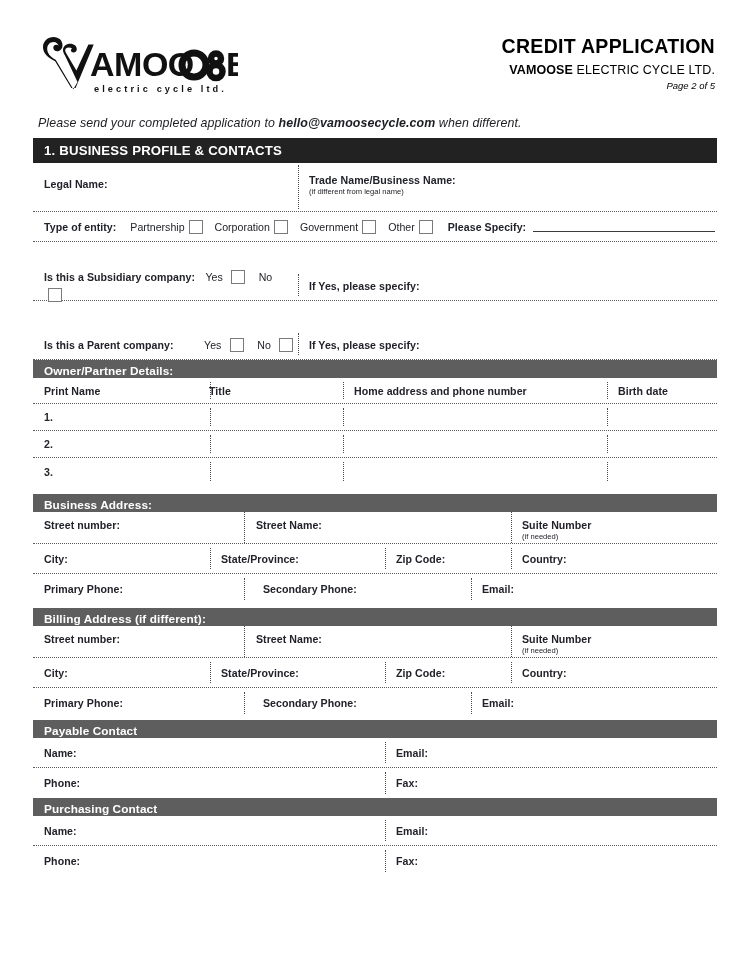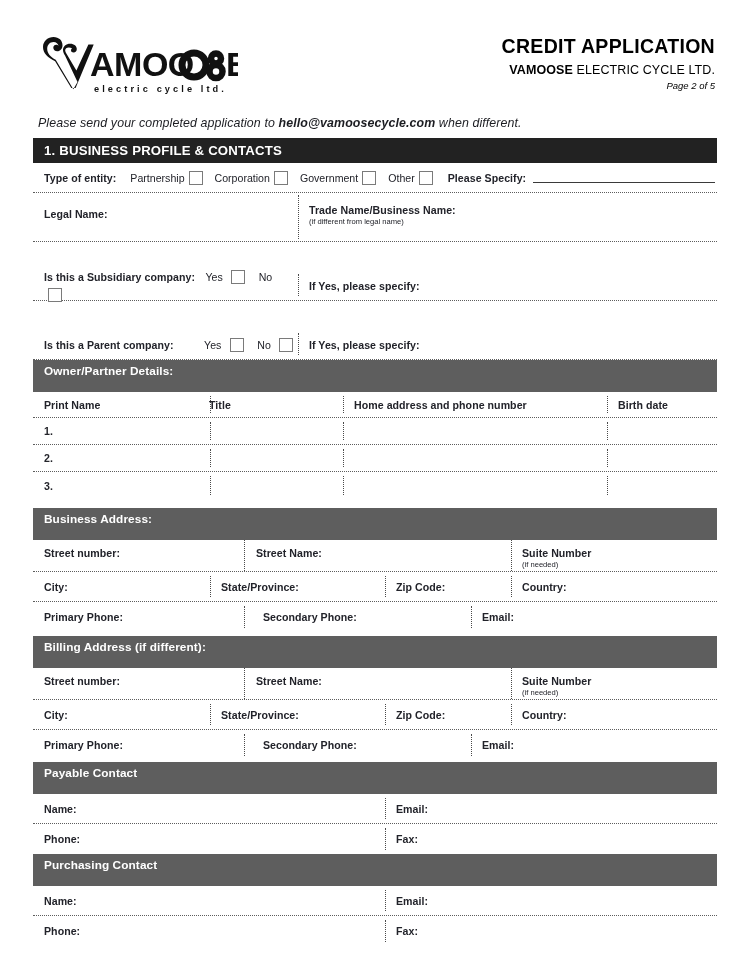--- a/index.html
+++ b/index.html
@@ -37,21 +37,21 @@
 
   
   .bar-black {
     background: #222222; color: #fff;
     font-size: 13.2px; font-weight: bold; letter-spacing: .2px;
     padding: 6px 0 6px 11px; height: 25px; line-height: 13px;
   }
   .bar-gray {
     background: #5e5e5e; color: #fff;
     font-size: 11.8px; font-weight: bold; letter-spacing: .1px;
-    padding: 6px 0 0 11px; height: 32px; line-height: 11px;
+    padding: 6px 0 0 11px; height: 18px; line-height: 11px;
   }
 
   
   .row { position: relative; display: flex; align-items: center; }
   .dash-b { border-bottom: 1px dotted #5d5d5d; }
   .vdiv {
     position: absolute; top: 4px; bottom: 4px;
     border-left: 1px dotted #4a4a4a;
   }
   .lbl { font-size: 10.6px; font-weight: bold; color: #22232a; letter-spacing: .05px; }
@@ -125,47 +125,47 @@
       <div class="hdr-title">CREDIT APPLICATION</div>
       <div class="hdr-sub"><b>VAMOOSE</b><span> ELECTRIC CYCLE LTD.</span></div>
       <div class="hdr-page">Page 2 of 5</div>
     </div>
   </div>
 
   <div class="notice"><span>Please send your completed application to </span><b>hello@vamoosecycle.com</b><span> when different.</span></div>
 
   <div class="bar-black">1. BUSINESS PROFILE &amp; CONTACTS</div>
 
+
+  <div class="row namerow dash-b">
+    <div class="vdiv" style="left:265px; top:2px; bottom:2px;"></div>
+    <div style="width:254px">
+      <span class="lbl">Legal Name:</span>
+      <span class="lbl-n"></span>
+    </div>
+    <div style="margin-left:11px">
+      <div class="lbl">Trade Name/Business Name:</div>
+      <div class="sub-lbl">(if different from legal name)</div>
+    </div>
+  </div>
 
   <div class="row qrow dash-b">
     <span class="lbl">Type of entity:</span>
     <span class="lbl-n" style="margin-left:8px">Partnership</span>
     <span class="cb"></span>
     <span class="lbl-n" style="margin-left:8px">Corporation</span>
     <span class="cb"></span>
     <span class="lbl-n" style="margin-left:8px">Government</span>
     <span class="cb"></span>
     <span class="lbl-n" style="margin-left:8px">Other</span>
     <span class="cb"></span>
     <span class="lbl" style="margin-left:11px">Please Specify:</span>
     <span class="spec-line" style="width:182px"></span>
   </div>
 
-  <div class="row namerow dash-b">
-    <div class="vdiv" style="left:265px; top:2px; bottom:2px;"></div>
-    <div style="width:254px">
-      <span class="lbl">Legal Name:</span>
-      <span class="lbl-n"></span>
-    </div>
-    <div style="margin-left:11px">
-      <div class="lbl">Trade Name/Business Name:</div>
-      <div class="sub-lbl">(if different from legal name)</div>
-    </div>
-  </div>
-
   <div class="row ynrow dash-b">
     <div class="vdiv" style="left:265px;"></div>
     <div style="width:254px">
       <span class="lbl">Is this a Subsidiary company:</span>
       <span class="lbl-n" style="margin-left:6px">Yes</span>
       <span class="cb"></span>
       <span class="lbl-n" style="margin-left:5px">No</span>
       <span class="cb"></span>
     </div>
     <div style="margin-left:11px">

